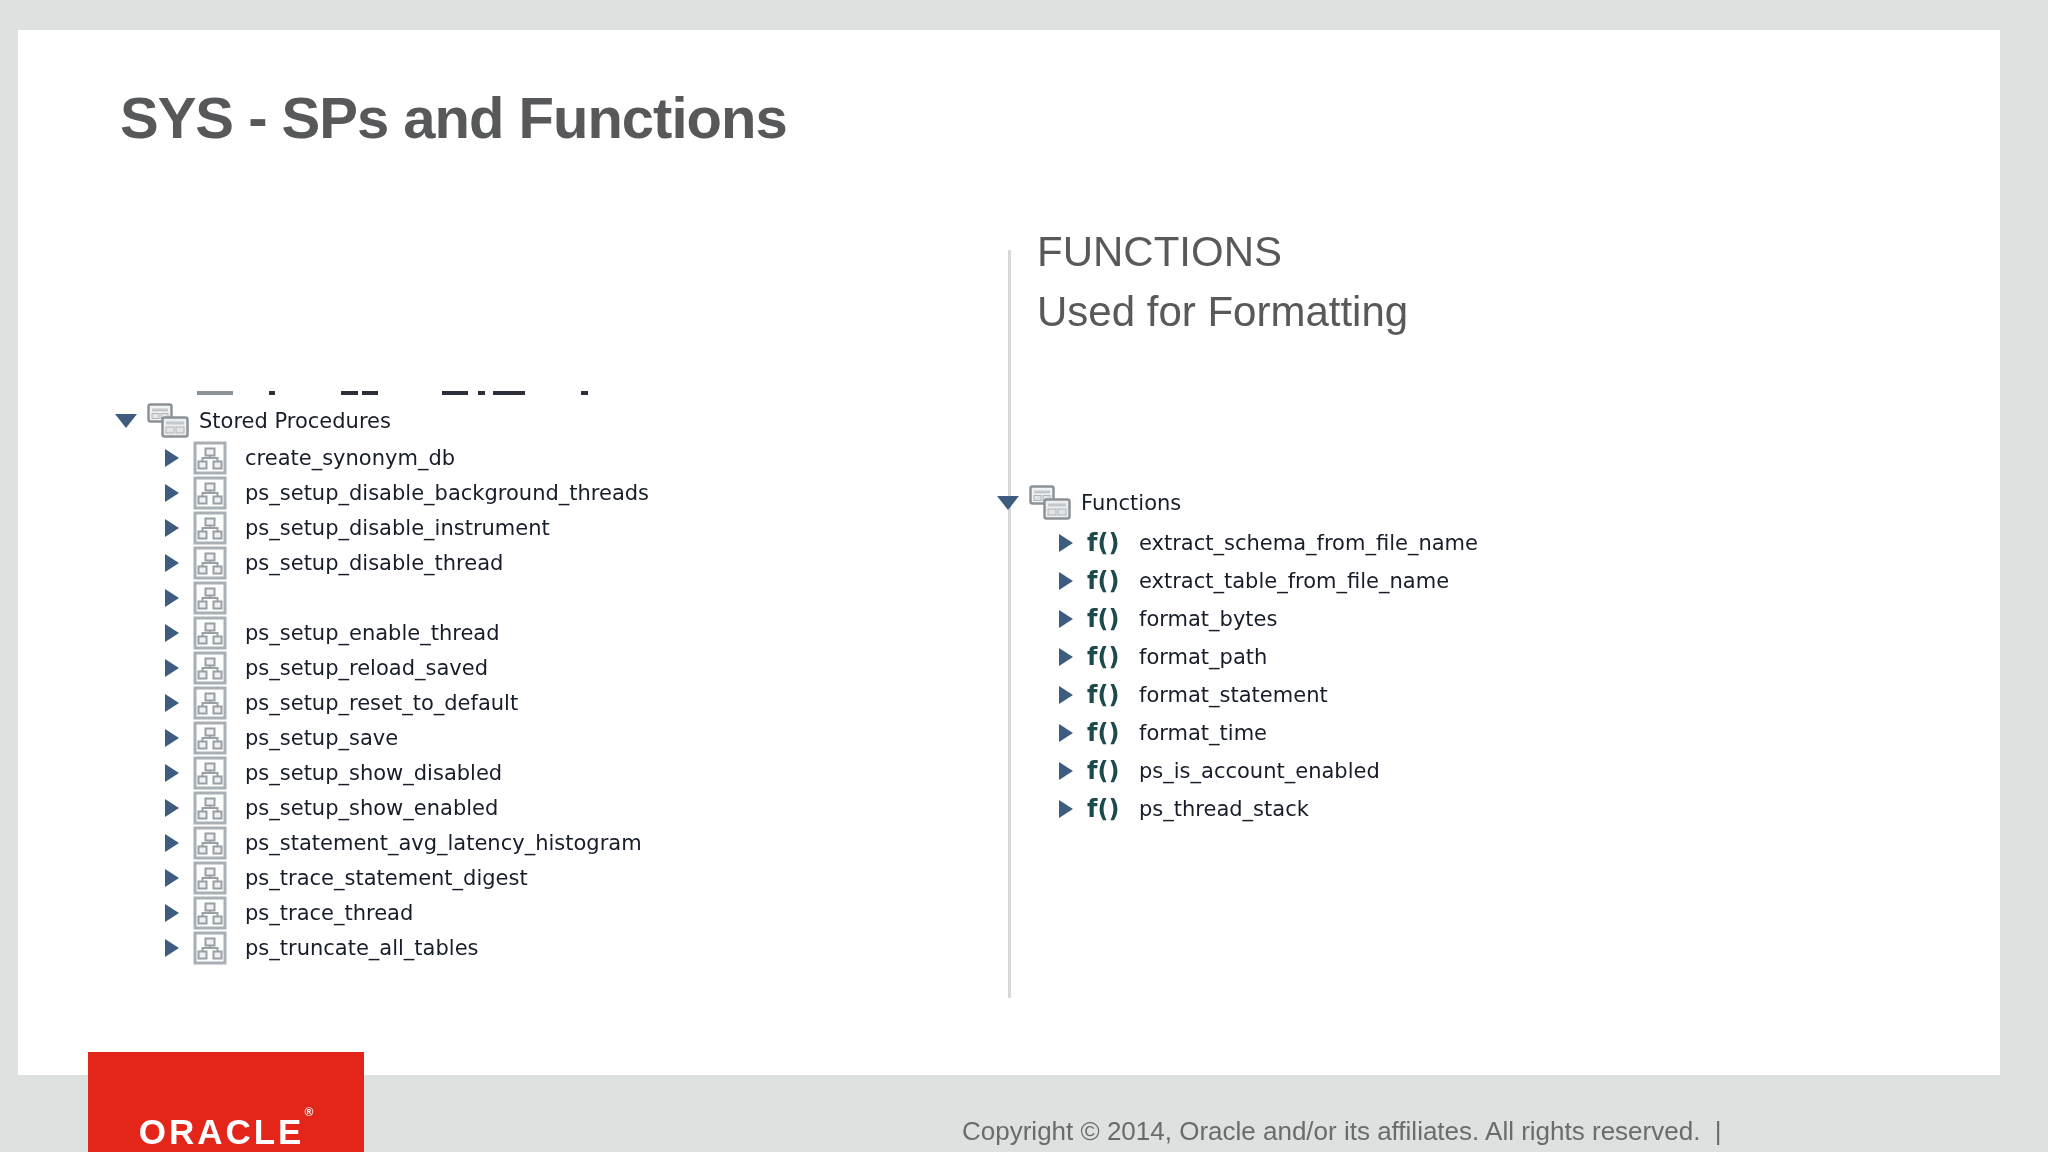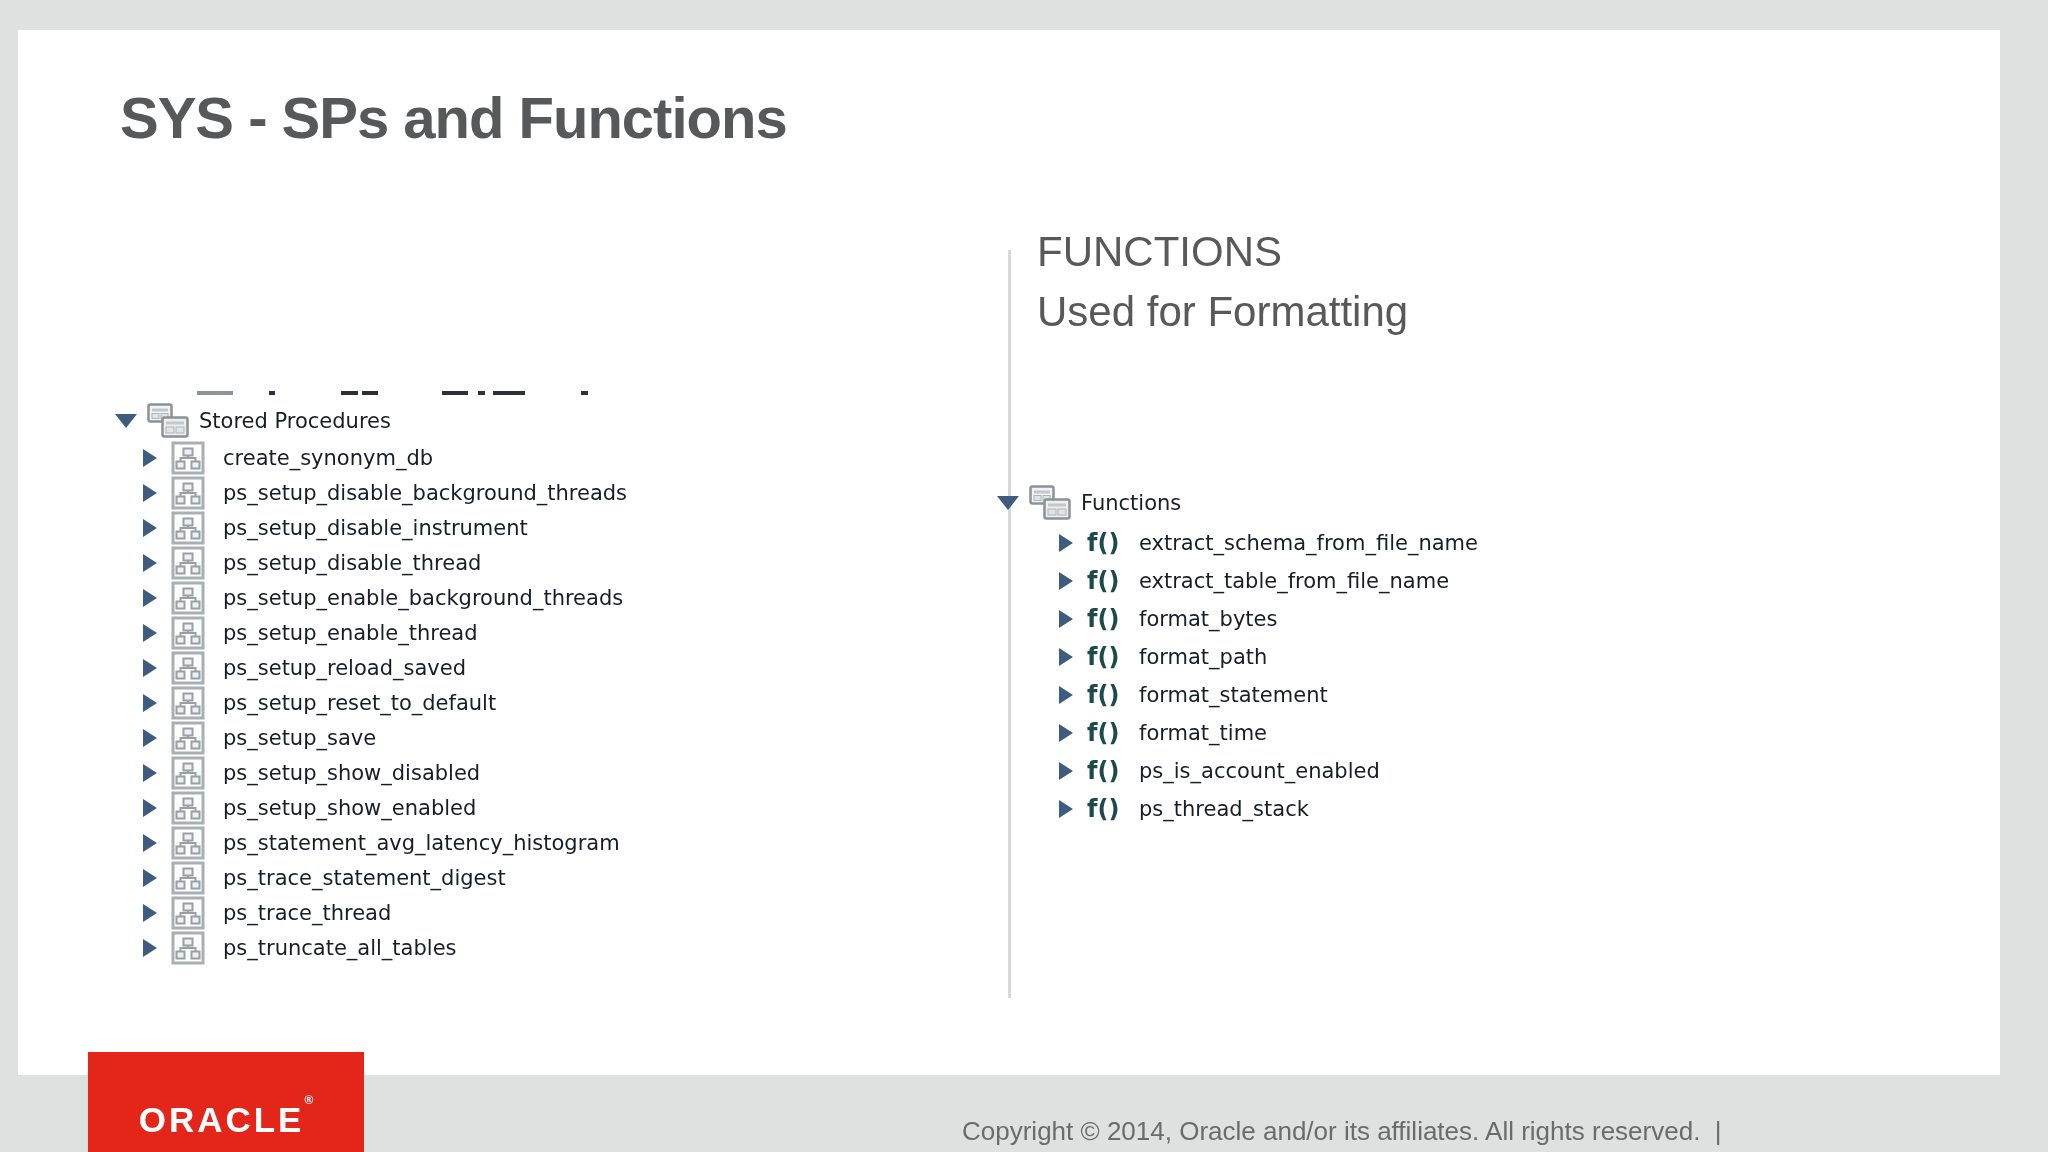--- a/index.html
+++ b/index.html
@@ -27,21 +27,21 @@
   .fragments{position:absolute;left:212px;top:390px;height:5px;display:flex;align-items:center;}
   .fragments span{display:inline-block;height:4px;background:#2c2f3a;}
   .fragments .g{background:#8e9398;}
   
   .tree{position:absolute;}
   .tree-row{display:flex;align-items:center;}
   .tree-left .tree-row{height:35px;}
   .tree-right .tree-row{height:38px;}
   .tree-left .tree-row.root{height:38px;}
   .tree-right .tree-row.root{height:42px;}
-  .tree-row.item{margin-left:28px;}
+  .tree-row.item{margin-left:50px;}
   .tree-right .tree-row.item{margin-left:62px;}
   .tri-down{
     width:0;height:0;border-left:11px solid transparent;border-right:11px solid transparent;
     border-top:14px solid #3e5c80;margin-right:10px;flex:none;
   }
   .tri-right{
     width:0;height:0;border-top:9px solid transparent;border-bottom:9px solid transparent;
     border-left:14px solid #3e5c80;margin-right:14px;flex:none;
   }
   .group-icon{width:42px;height:36px;margin-right:10px;flex:none;display:inline-flex;}
@@ -49,21 +49,21 @@
   .fn-icon{
     width:40px;margin-right:12px;flex:none;
     font-family:"DejaVu Sans",sans-serif;font-weight:700;font-size:24px;color:#1d4a4a;
   }
   .tree-label,.tree-root-label{
     font-family:"DejaVu Sans",sans-serif;font-size:21px;color:#171d29;white-space:nowrap;
   }
   
   .oracle-box{
     position:absolute;left:88px;top:1052px;width:276px;height:100px;background:#e42519;
-    display:flex;justify-content:center;align-items:center;
+    display:flex;justify-content:center;align-items:flex-end;
   }
   .oracle-text{
     margin-top:28px;color:#ffffff;font-weight:700;font-size:35px;letter-spacing:3px;
     font-family:"Liberation Sans",sans-serif;white-space:nowrap;
   }
   .oracle-text sup{font-size:12px;vertical-align:28px;letter-spacing:0;}
   .copyright{
     position:absolute;left:962px;top:1116px;font-size:26px;color:#6b6b6b;white-space:nowrap;
   }
 </style>
@@ -157,21 +157,20 @@
     </span>
     <span class="tree-label">ps_setup_disable_thread</span>
   </div>
         <div class="tree-row item">
     <span class="tri-right"></span>
     <span class="sp-icon">
       <svg width="34" height="34" viewBox="0 0 34 34">
               <use href="#def-sp-icon"></use>
             </svg>
     </span>
-    <span class="tree-label">ps_setup_enable_background_threads</span>
   </div>
         <div class="tree-row item">
     <span class="tri-right"></span>
     <span class="sp-icon">
       <svg width="34" height="34" viewBox="0 0 34 34">
               <use href="#def-sp-icon"></use>
             </svg>
     </span>
     <span class="tree-label">ps_setup_enable_thread</span>
   </div>

